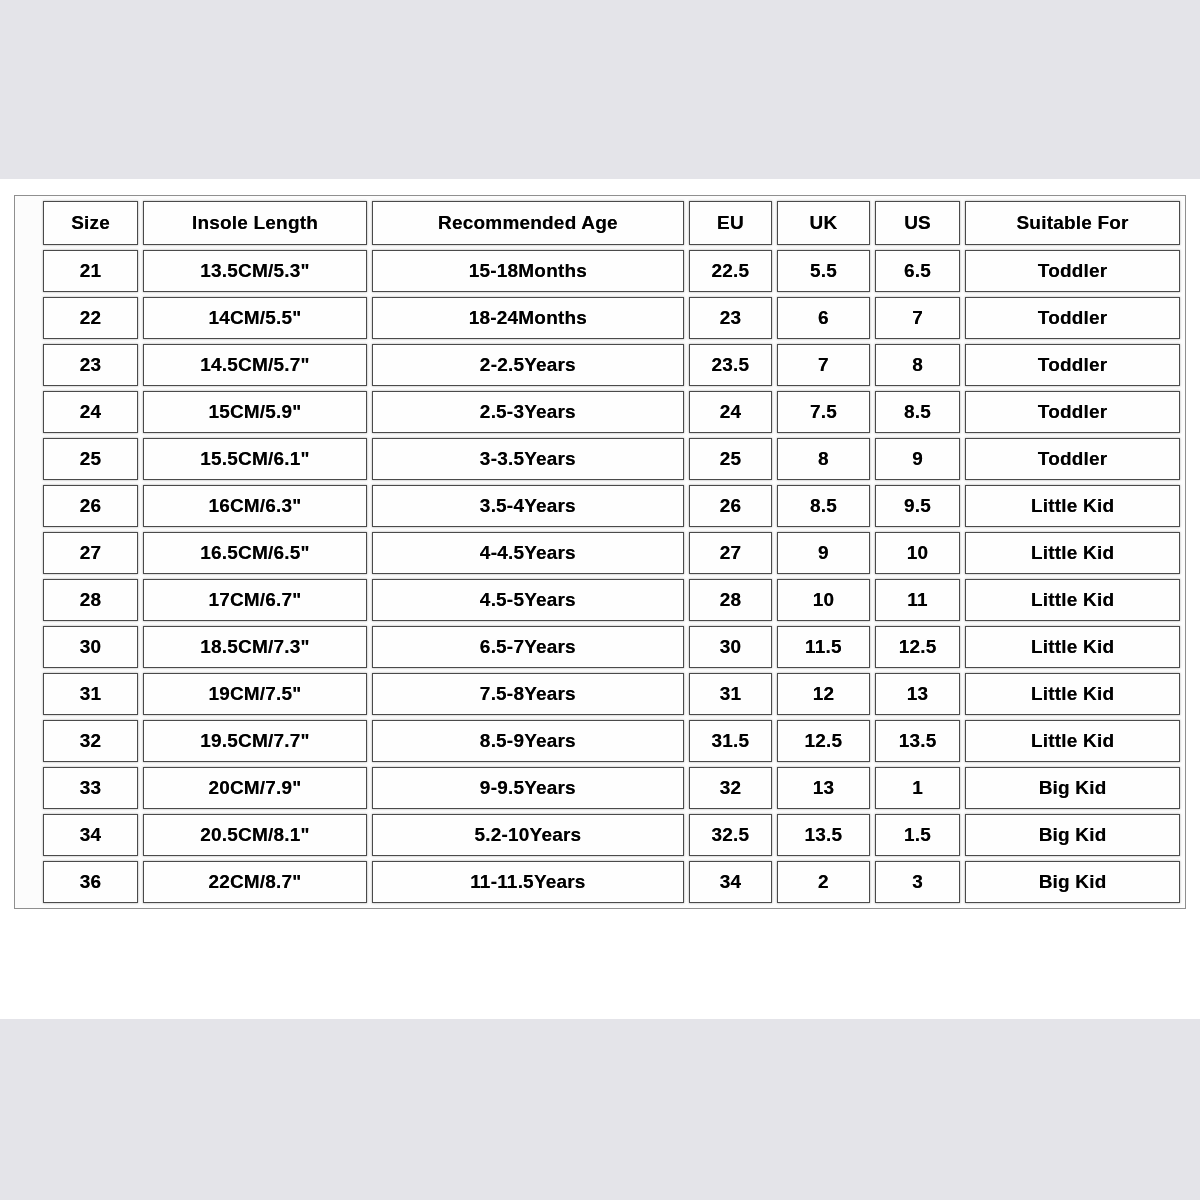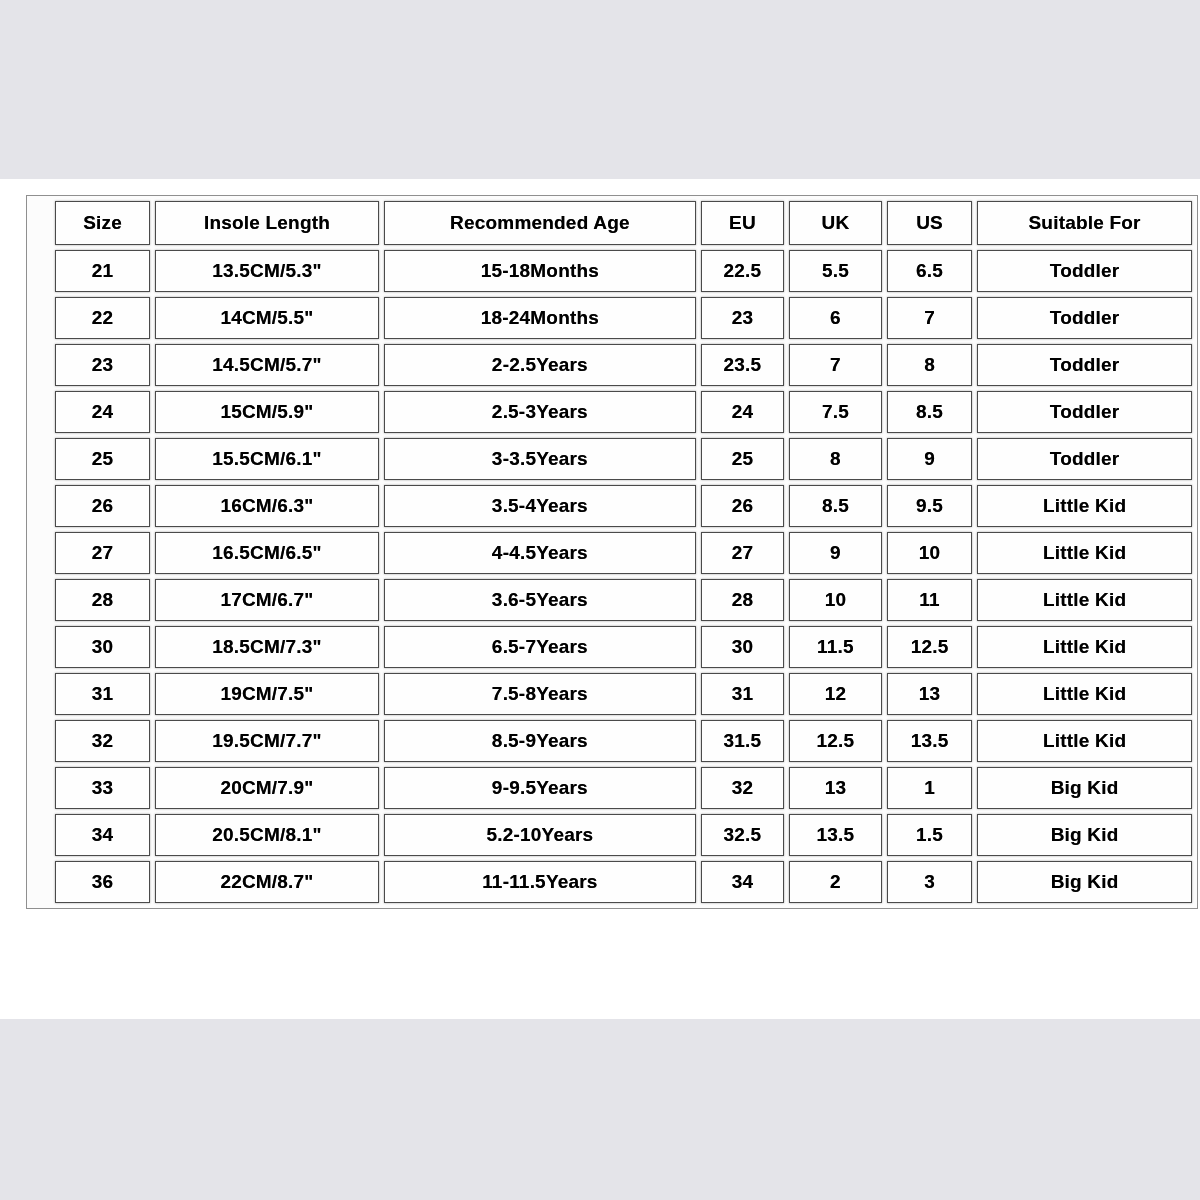--- a/index.html
+++ b/index.html
@@ -17,21 +17,21 @@
   .panel {
     position: absolute;
     top: 179px;
     left: 0;
     width: 1200px;
     height: 840px;
     background: #ffffff;
   }
   table.size-chart {
     width: 1172px;
-    margin: 16px 14px 0 26px;
+    margin: 16px 14px 0 14px;
     table-layout: fixed;
     border-collapse: separate;
     border-spacing: 5px;
     border: 1px solid #8f8f8f;
     background: #fcfcfc;
     padding-left: 23px;
   }
   th, td {
     border: 1px solid #4a4a4a;
     box-shadow: 0 0 2px rgba(0,0,0,0.35);
@@ -142,21 +142,21 @@
           <td>16.5CM/6.5"</td>
           <td>4-4.5Years</td>
           <td>27</td>
           <td>9</td>
           <td>10</td>
           <td>Little Kid</td>
         </tr>
         <tr>
           <td>28</td>
           <td>17CM/6.7"</td>
-          <td>3.6-5Years</td>
+          <td>4.5-5Years</td>
           <td>28</td>
           <td>10</td>
           <td>11</td>
           <td>Little Kid</td>
         </tr>
         <tr>
           <td>30</td>
           <td>18.5CM/7.3"</td>
           <td>6.5-7Years</td>
           <td>30</td>

